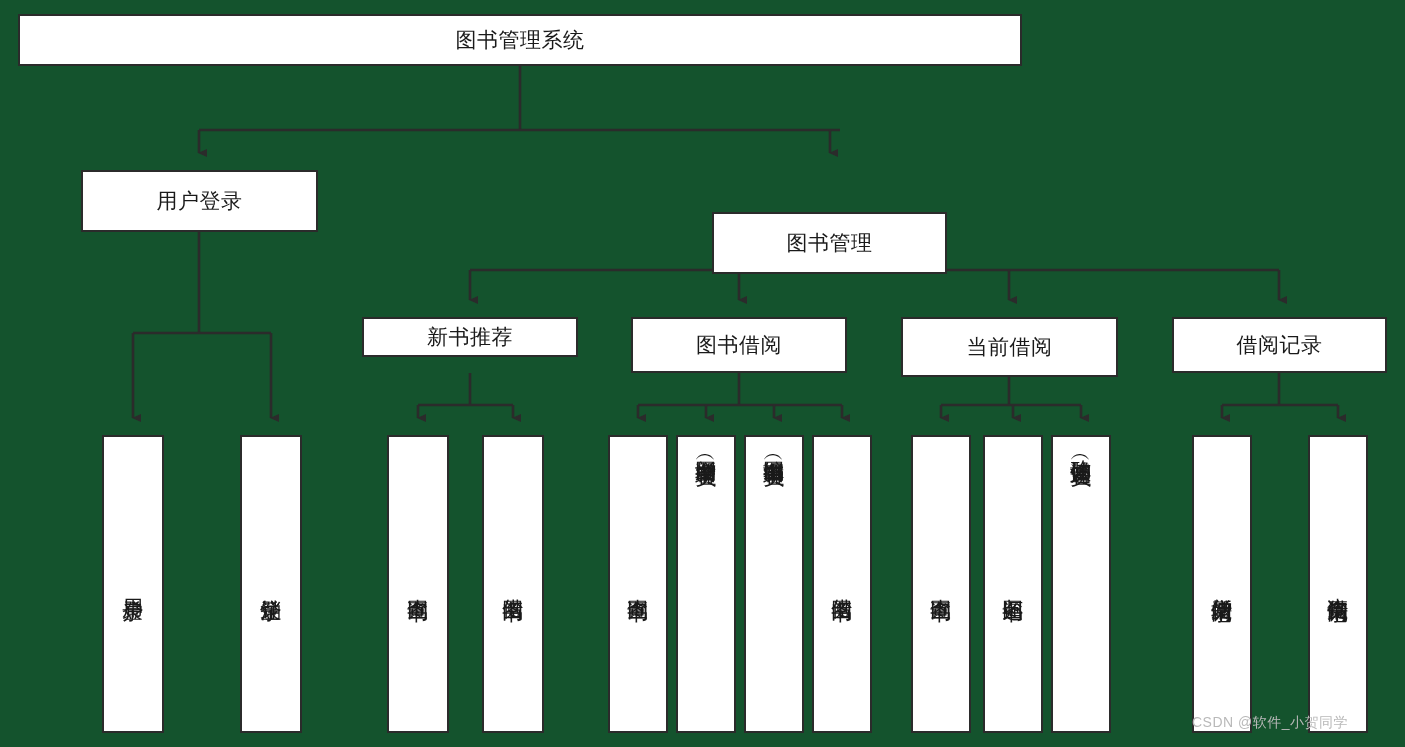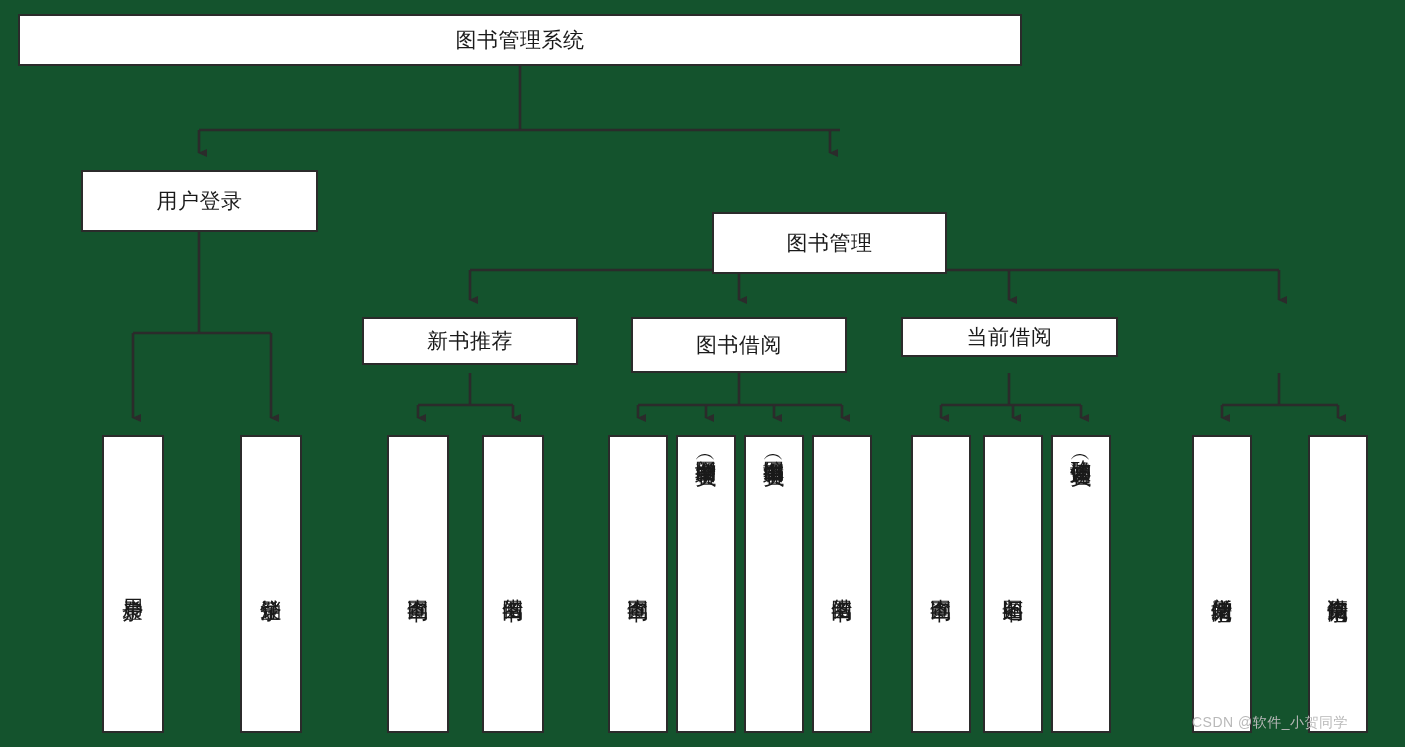--- a/index.html
+++ b/index.html
@@ -127,28 +127,31 @@
     <span class="node-label-h">图书管理系统</span>
   </div>
 
   <div class="node-box" style="left:81px; top:170px; width:237px; height:62px;">
     <span class="node-label-h">用户登录</span>
   </div>
   <div class="node-box" style="left:712px; top:170px; width:235px; height:62px;margin-top:42px;">
     <span class="node-label-h">图书管理</span>
   </div>
 
-  <div class="node-box" style="left:362px; top:317px; width:216px; height:48px;align-items:center;">
+  <div class="node-box" style="left:362px; top:317px; width:216px; height:40px;align-items:center;">
     <span class="node-label-h">新书推荐</span>
   </div>
   <div class="node-box" style="left:631px; top:317px; width:216px; height:56px;">
     <span class="node-label-h">图书借阅</span>
   </div>
-  <div class="node-box" style="left:901px; top:317px; width:217px; height:40px;">
+  <div class="node-box" style="left:901px; top:317px; width:217px; height:60px;">
     <span class="node-label-h">当前借阅</span>
+  </div>
+  <div class="node-box" style="left:1172px; top:317px; width:215px; height:56px;">
+    <span class="node-label-h">借阅记录</span>
   </div>
 
   <div class="node-box leaf-box centered" style="left:102px; top:435px; width:62px; height:298px;">
     <span class="node-label-v">用户登录</span>
   </div>
   <div class="node-box leaf-box centered" style="left:240px; top:435px; width:62px; height:298px;">
     <span class="node-label-v">注销登录</span>
   </div>
 
   <div class="node-box leaf-box centered" style="left:387px; top:435px; width:62px; height:298px;">

